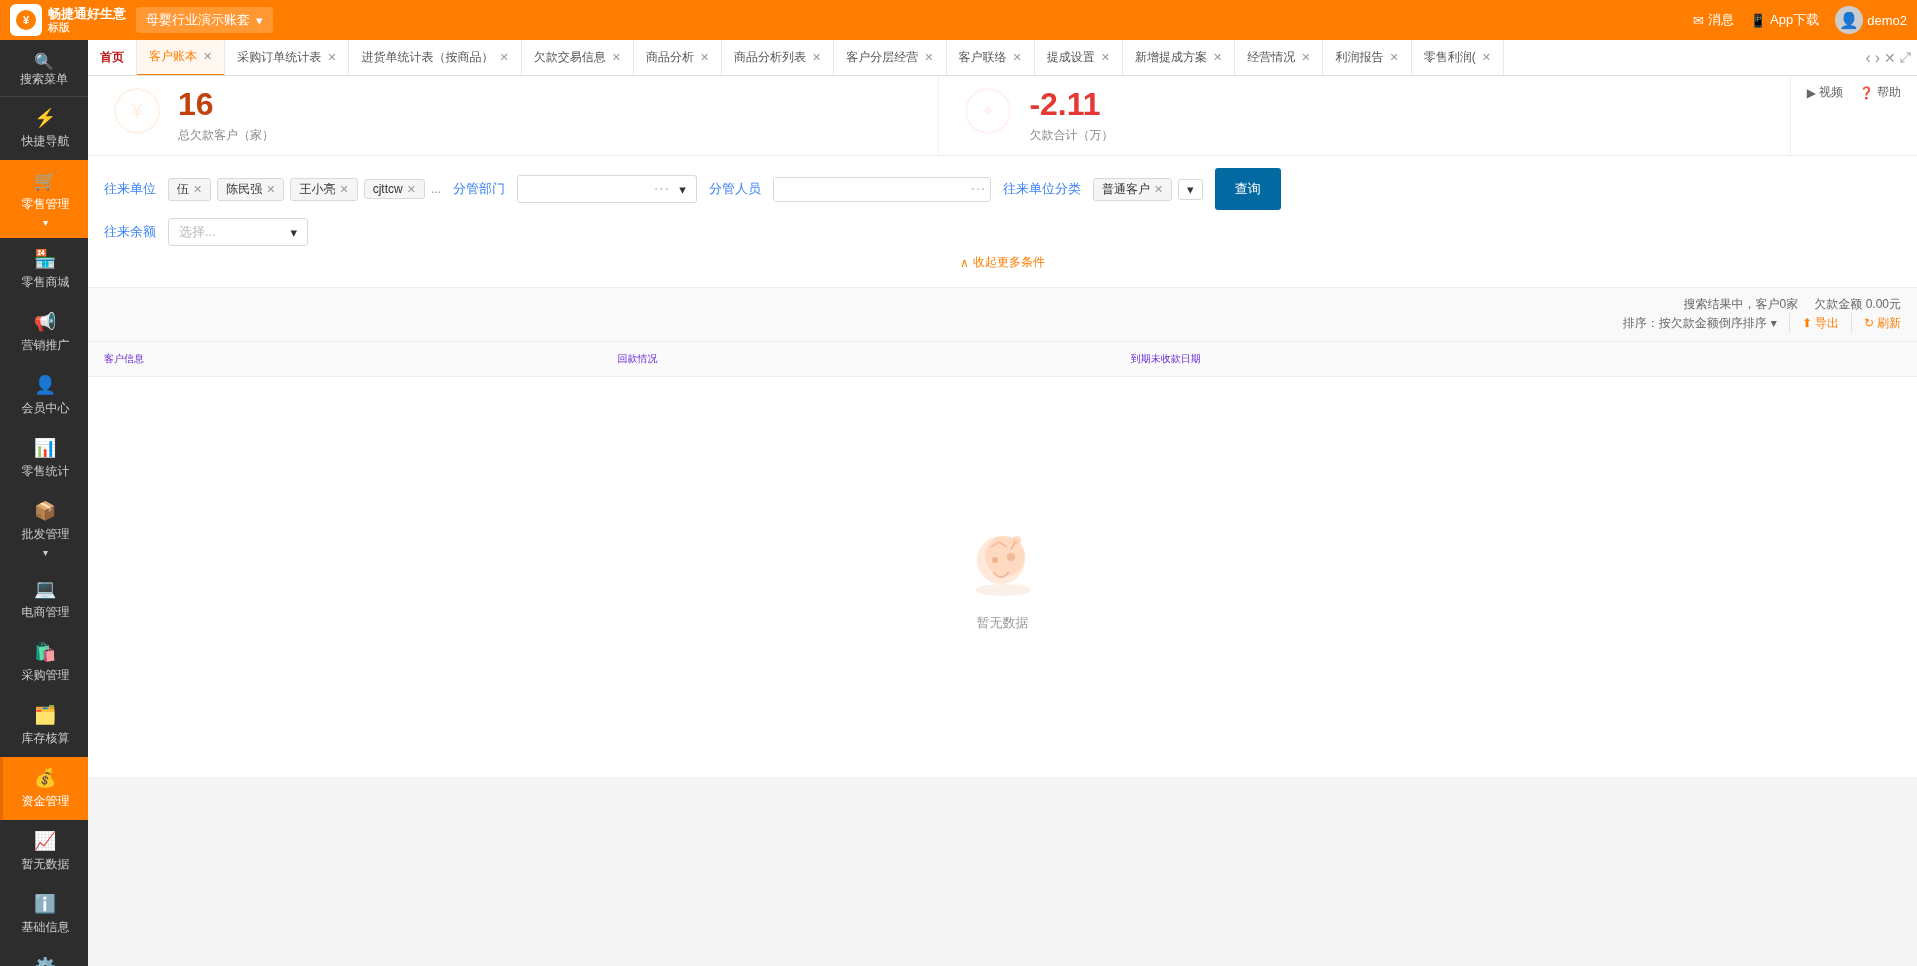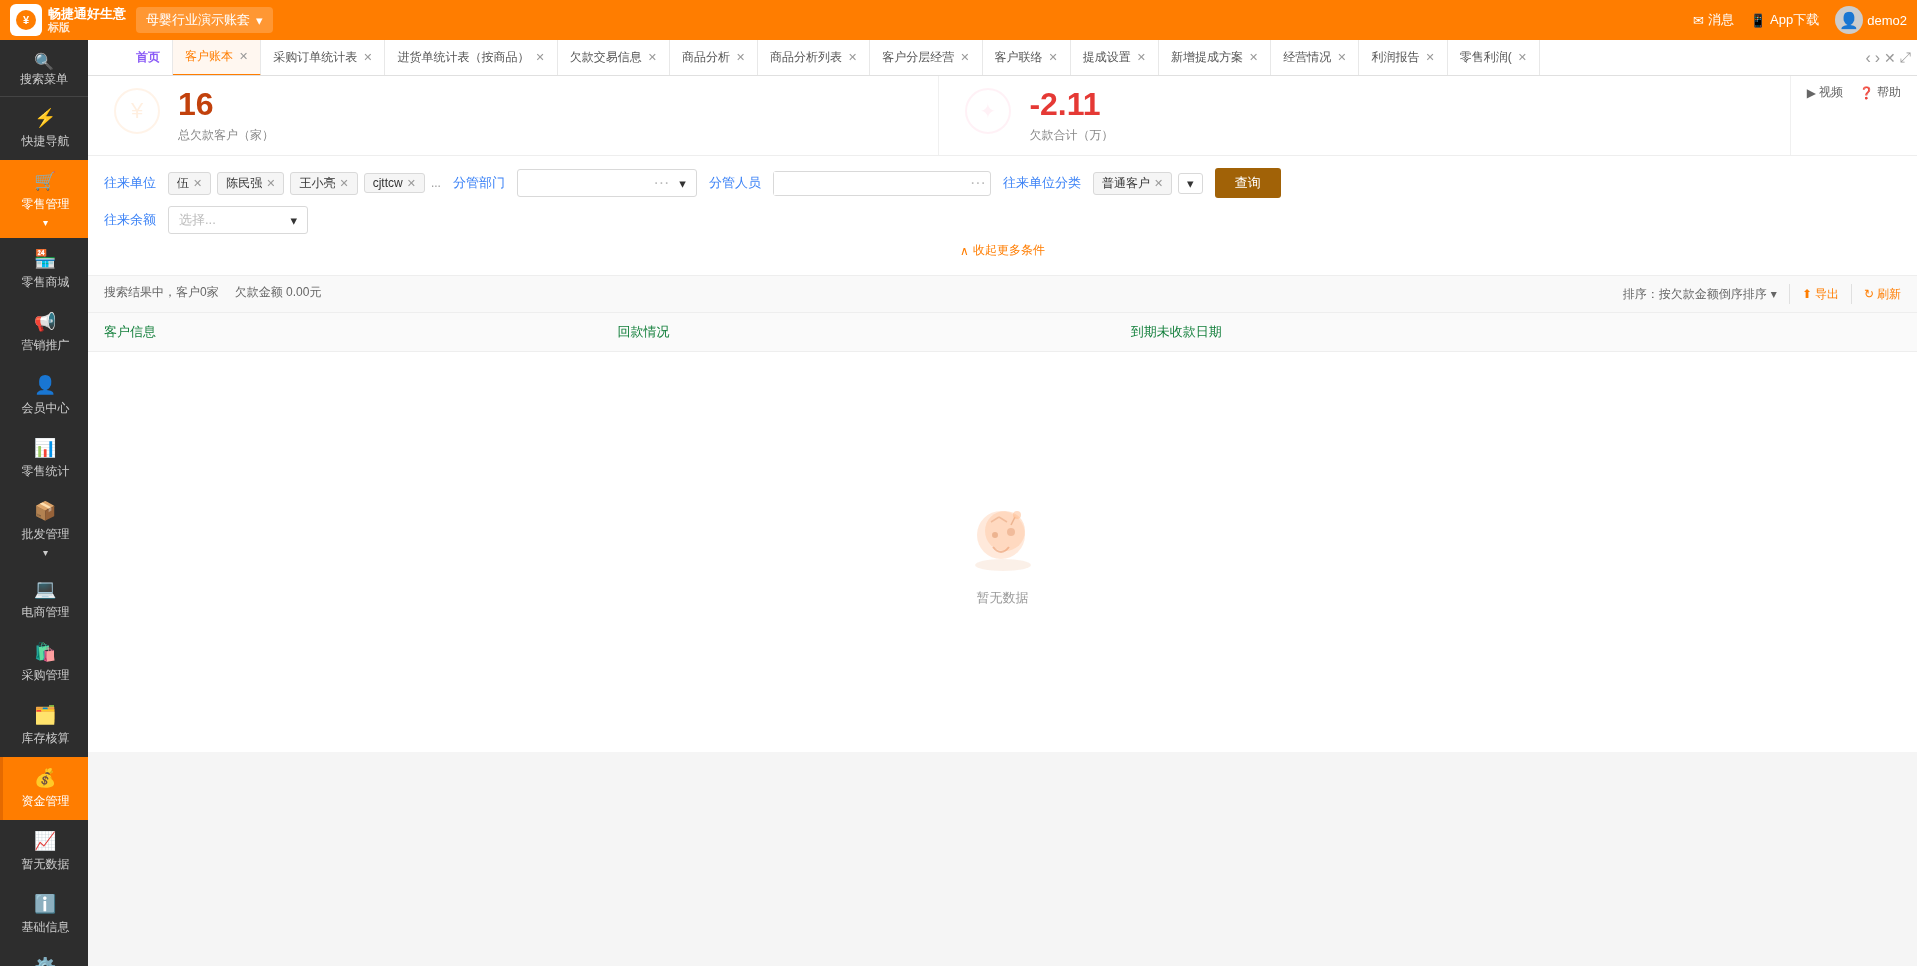--- a/index.html
+++ b/index.html
@@ -23,21 +23,21 @@
     .sidebar-search { padding: 12px 8px 8px; color: #ccc; font-size: 12px; text-align: center; cursor: pointer; border-bottom: 1px solid #444; }
     .sidebar-nav-item { display: flex; flex-direction: column; align-items: center; padding: 10px 4px; color: #ccc; font-size: 12px; cursor: pointer; gap: 4px; border-left: 3px solid transparent; }
     .sidebar-nav-item.active { background: #ff7d00; color: #fff; border-left-color: #ff7d00; }
     .sidebar-nav-item .nav-icon { font-size: 18px; }
 
     
     .content-area { flex: 1; display: flex; flex-direction: column; overflow: hidden; }
     .tab-bar { display: flex; align-items: center; background: #fff; border-bottom: 1px solid #e0e0e0; height: 36px; flex-shrink: 0; overflow: hidden; }
     .tab-item { display: flex; align-items: center; padding: 0 12px; height: 36px; font-size: 12px; cursor: pointer; white-space: nowrap; border-right: 1px solid #e8e8e8; color: #555; gap: 4px; flex-shrink: 0; }
     .tab-item.active { background: #fff7f0; color: #ff7d00; border-bottom: 2px solid #ff7d00; }
-    .tab-item.home { font-weight: bold; color: #8b5cf6; margin-left: 36px; }
+    .tab-item.home { font-weight: bold; color: #b91c1c; }
     .tab-close { color: #999; font-size: 11px; cursor: pointer; margin-left: 2px; }
     .tab-arrows { display: flex; align-items: center; margin-left: auto; padding: 0 6px; gap: 4px; color: #999; cursor: pointer; font-size: 16px; }
 
     
     .page-content { flex: 1; overflow-y: auto; background: #f5f5f5; padding: 0; }
 
     
     .stats-row { display: flex; background: #fff; border-bottom: 1px solid #eee; height: 80px; align-items: center; position: relative; }
     .stat-block { display: flex; align-items: center; flex: 1; padding: 0 24px; border-right: 1px solid #f0f0f0; gap: 16px; height: 100%; }
     .stat-block-icon { opacity: 0.3; font-size: 40px; }
@@ -61,31 +61,31 @@
     .filter-tag .tag-close { color: #999; cursor: pointer; font-size: 11px; }
     .filter-more { color: #999; cursor: pointer; font-size: 12px; }
     .filter-select { display: flex; align-items: center; border: 1px solid #d9d9d9; border-radius: 3px; padding: 4px 10px; font-size: 13px; color: #333; background: #fff; cursor: pointer; gap: 6px; min-width: 120px; }
     .filter-select .placeholder { color: #bbb; }
     .filter-input-wrap { display: flex; align-items: center; border: 1px solid #d9d9d9; border-radius: 3px; background: #fff; min-width: 200px; }
     .filter-input-wrap input { border: none; outline: none; padding: 4px 8px; font-size: 13px; flex: 1; }
     .filter-dots { color: #bbb; font-size: 16px; cursor: pointer; padding: 0 4px; }
     .collapse-btn { display: flex; align-items: center; justify-content: center; color: #ff7d00; font-size: 12px; cursor: pointer; gap: 4px; margin: 4px auto; }
 
     
-    .results-bar { display: flex; align-items: flex-start; justify-content: space-between; padding: 8px 16px; background: #f9f9f9; border-bottom: 1px solid #eee; font-size: 12px; color: #666; }
+    .results-bar { display: flex; align-items: flex-end; justify-content: space-between; padding: 8px 16px; background: #f9f9f9; border-bottom: 1px solid #eee; font-size: 12px; color: #666; flex-direction: column; }
     .results-bar-left { display: flex; gap: 16px; }
     .results-bar-right { display: flex; align-items: center; gap: 12px; }
     .sort-btn { display: flex; align-items: center; gap: 4px; cursor: pointer; color: #666; }
     .export-btn { display: flex; align-items: center; gap: 3px; color: #ff7d00; cursor: pointer; }
     .refresh-btn { display: flex; align-items: center; gap: 3px; color: #ff7d00; cursor: pointer; }
 
     
     .table-area { background: #fff; margin: 0; }
     .table-header { display: grid; grid-template-columns: 2fr 2fr 1.5fr 1.5fr; padding: 10px 16px; border-bottom: 1px solid #eee; background: #fafafa; }
-    .table-col-header { font-size: 13px; color: #15803d; font-weight: normal; }
+    .table-col-header { font-size: 10px; color: #6d28d9; font-weight: normal; }
     .table-body { min-height: 400px; display: flex; align-items: center; justify-content: center; flex-direction: column; padding: 60px 0; }
     .empty-state { display: flex; flex-direction: column; align-items: center; gap: 12px; }
     .empty-icon { width: 80px; height: 80px; opacity: 0.7; }
     .empty-text { font-size: 13px; color: #999; }
 
     
     .divider { width: 1px; height: 20px; background: #e0e0e0; }
   </style>
 </head>
 <body>
@@ -344,21 +344,21 @@
 
             <span class="filter-label">往来单位分类</span>
             <div class="filter-tags">
               <div class="filter-tag">
                 <span>普通客户</span>
                 <span class="tag-close">✕</span>
               </div>
               <span style="border:1px solid #d9d9d9;border-radius:3px;padding:2px 8px;cursor:pointer;font-size:13px;">▾</span>
             </div>
 
-            <button style="background:#a16207;color:#fff;border:none;border-radius:3px;padding:6px 20px;font-size:13px;cursor:pointer;">查询</button>
+            <button style="background:#0369a1;color:#fff;border:none;border-radius:3px;padding:12px 20px;font-size:13px;cursor:pointer;">查询</button>
           </div>
 
           <div class="filter-row">
             <span class="filter-label">往来余额</span>
             <div class="filter-select" style="min-width:140px;">
               <span class="placeholder">选择...</span>
               <span style="flex:1;"></span>
               <span>▾</span>
             </div>
           </div>

